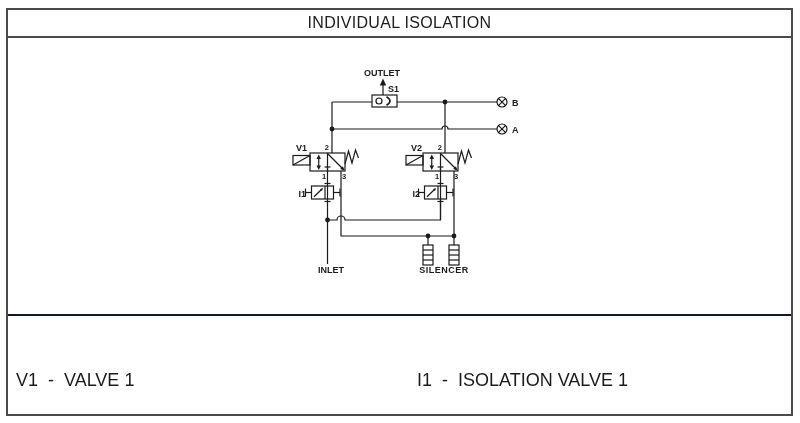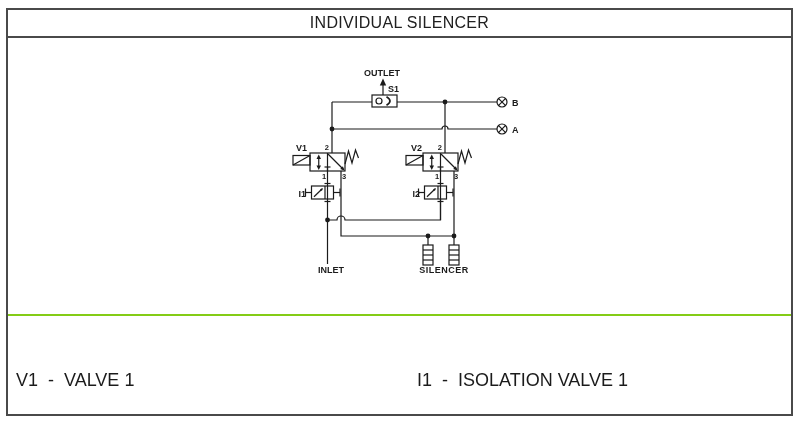--- a/index.html
+++ b/index.html
@@ -22,21 +22,21 @@
     border-bottom:2px solid #4a4a4a;
     display:flex;align-items:center;justify-content:center;
   }
   .doc-title{
     font-size:16px;
     letter-spacing:0.3px;
     color:#202020;
   }
   .section-diagram{
     height:276px;
-    border-bottom:2px solid #84cc16;
+    border-bottom:2px solid #0f172a;
     position:relative;
   }
   .diagram-svg{
     position:absolute;left:0;top:0;
   }
   .section-legend{
     position:relative;
     height:100px;
     font-size:18px;
   }
@@ -53,21 +53,21 @@
     fill:#1b1b1b;
   }
   .lbl-sm{font-size:9px;}
   .lbl-port{font-size:7.5px;}
 </style>
 </head>
 <body>
 
 <div class="frame">
   <div class="section-title">
-    <span class="doc-title">INDIVIDUAL SILENCER</span>
+    <span class="doc-title">INDIVIDUAL ISOLATION</span>
   </div>
 
   <div class="section-diagram">
     <svg class="diagram-svg" width="787" height="276" viewBox="6 36 787 276" stroke="#1b1b1b" stroke-width="1.2" fill="none">
 
       <defs>
 
         <g id="valve32">
           <rect x="308" y="151" width="35" height="18"></rect>
           <line x1="325.5" y1="151" x2="325.5" y2="169"></line>

